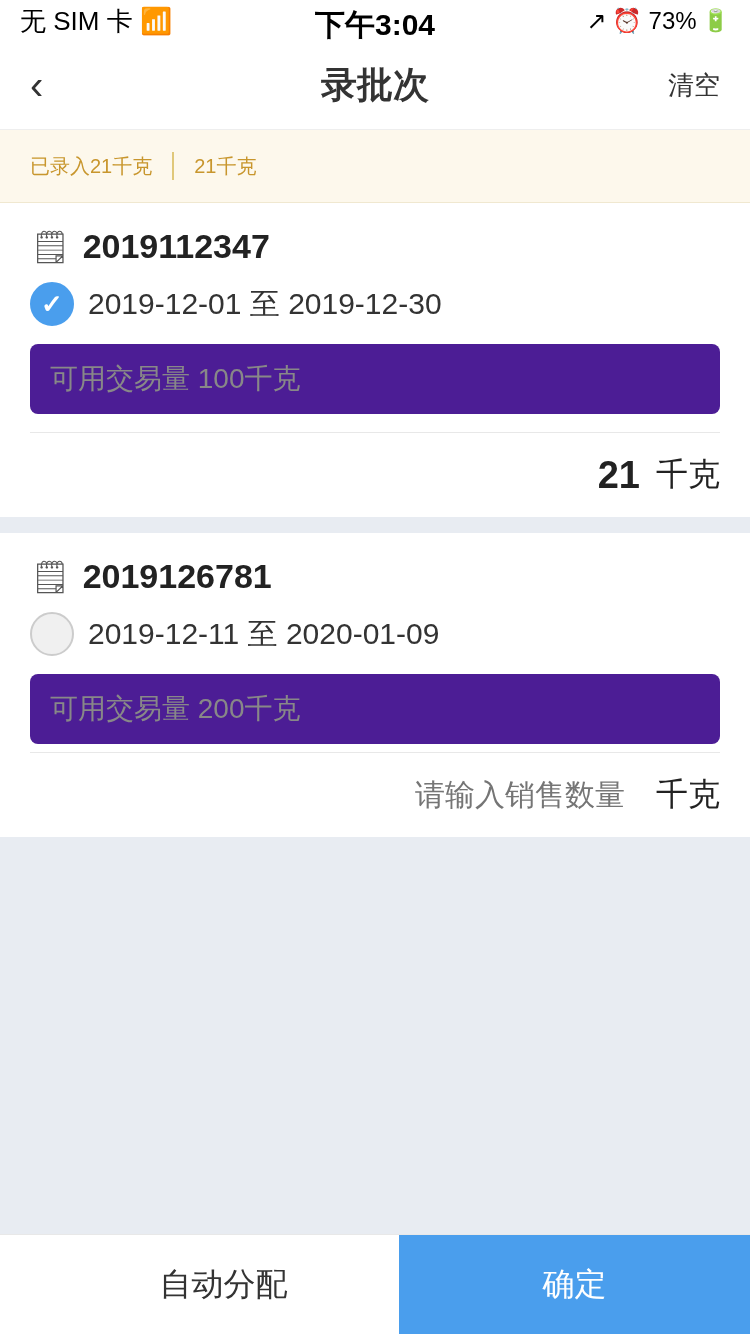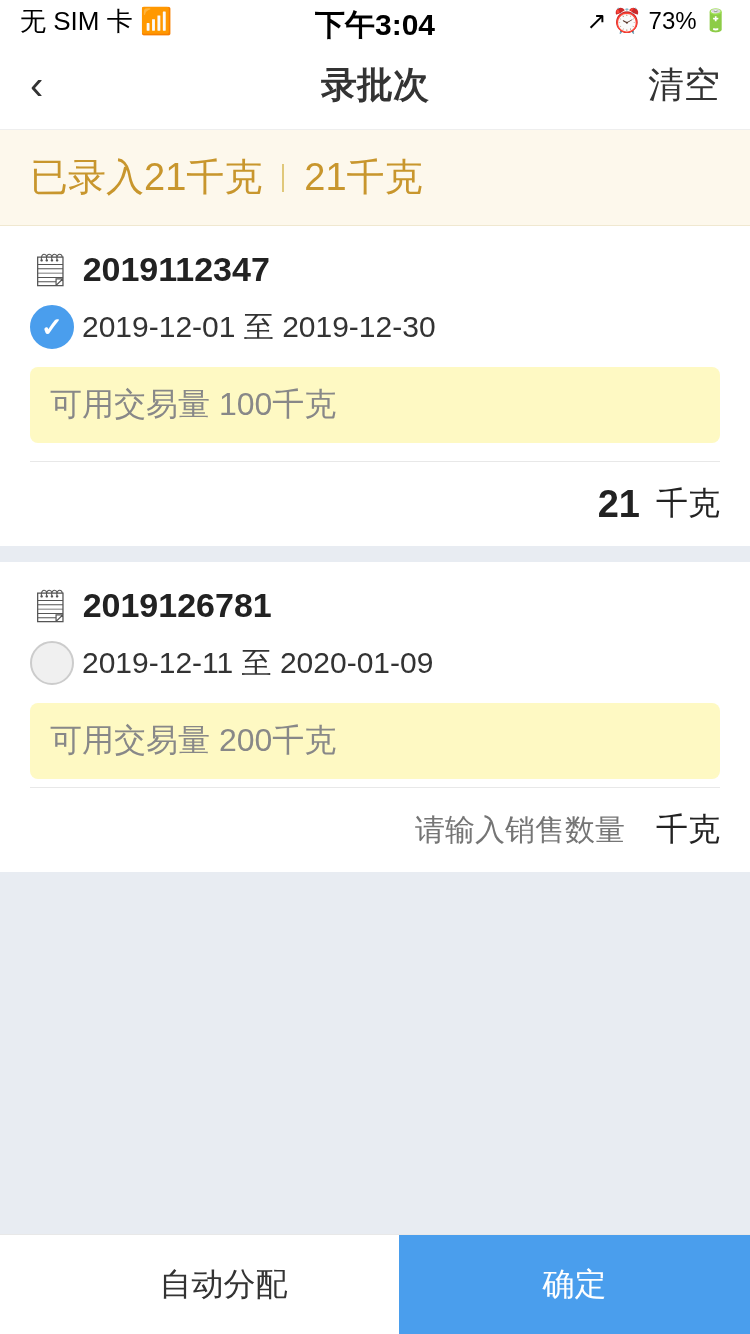--- a/index.html
+++ b/index.html
@@ -66,36 +66,36 @@
     }
     .nav-title {
       font-size: 36px;
       font-weight: 600;
       color: #333;
       position: absolute;
       left: 50%;
       transform: translateX(-50%);
     }
     .nav-clear {
-      font-size: 36px;
+      font-size: 26px;
       color: #333;
       cursor: pointer;
     }
 
     
     .info-banner {
       background: #fdf8ec;
       padding: 22px 30px;
       display: flex;
       align-items: center;
       gap: 20px;
       border-bottom: 1px solid #f0e8d0;
     }
     .info-item {
-      font-size: 38px;
+      font-size: 20px;
       color: #c8962d;
       font-weight: 500;
     }
     .info-divider {
       width: 2px;
       height: 28px;
       background: #e0c87a;
     }
 
     
@@ -117,21 +117,21 @@
     }
     .batch-number {
       font-size: 34px;
       font-weight: 600;
       color: #222;
     }
 
     .batch-date-row {
       display: flex;
       align-items: center;
-      gap: 8px;
+      gap: 14px;
       margin-bottom: 18px;
     }
     .batch-checkbox {
       width: 44px;
       height: 44px;
       border-radius: 50%;
       border: 2px solid #ccc;
       display: flex;
       align-items: center;
       justify-content: center;
@@ -151,25 +151,25 @@
     .batch-checkbox.unchecked {
       background: #f0f0f0;
       border-color: #ccc;
     }
     .batch-date {
       font-size: 30px;
       color: #333;
     }
 
     .batch-qty-box {
-      background: #fef9c3;
+      background: #4c1d95;
       border-radius: 8px;
       padding: 16px 20px;
       margin: 0 0 0 0;
-      font-size: 32px;
+      font-size: 28px;
       color: #888;
     }
 
     .batch-amount-row {
       display: flex;
       justify-content: flex-end;
       align-items: center;
       padding: 20px 0;
       gap: 16px;
       border-top: 1px solid #e8e8e8;

